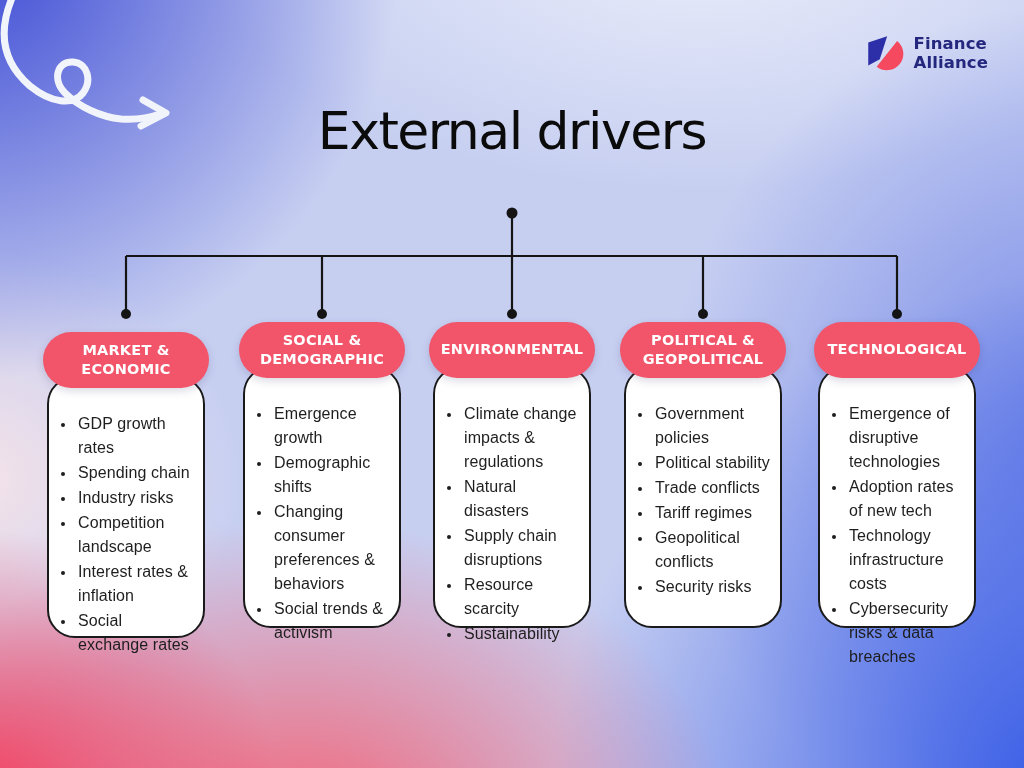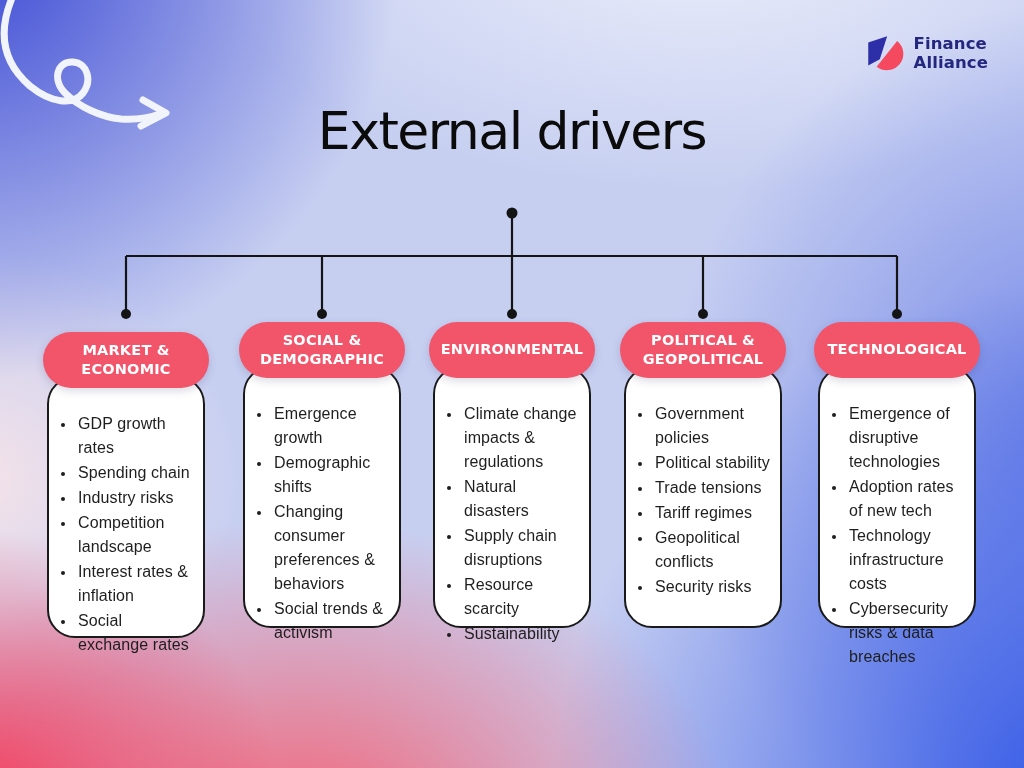--- a/index.html
+++ b/index.html
@@ -148,21 +148,21 @@
   </section>
 
   <section class="column col-4">
     <div class="pill">
       <span>POLITICAL &amp; GEOPOLITICAL</span>
     </div>
     <div class="card">
       <ul>
           <li>Government policies</li>
           <li>Political stability</li>
-          <li>Trade tensions</li>
+          <li>Trade conflicts</li>
           <li>Tariff regimes</li>
           <li>Geopolitical conflicts</li>
           <li>Security risks</li>
         </ul>
     </div>
   </section>
 
   <section class="column col-5">
     <div class="pill">
       <span>TECHNOLOGICAL</span>

